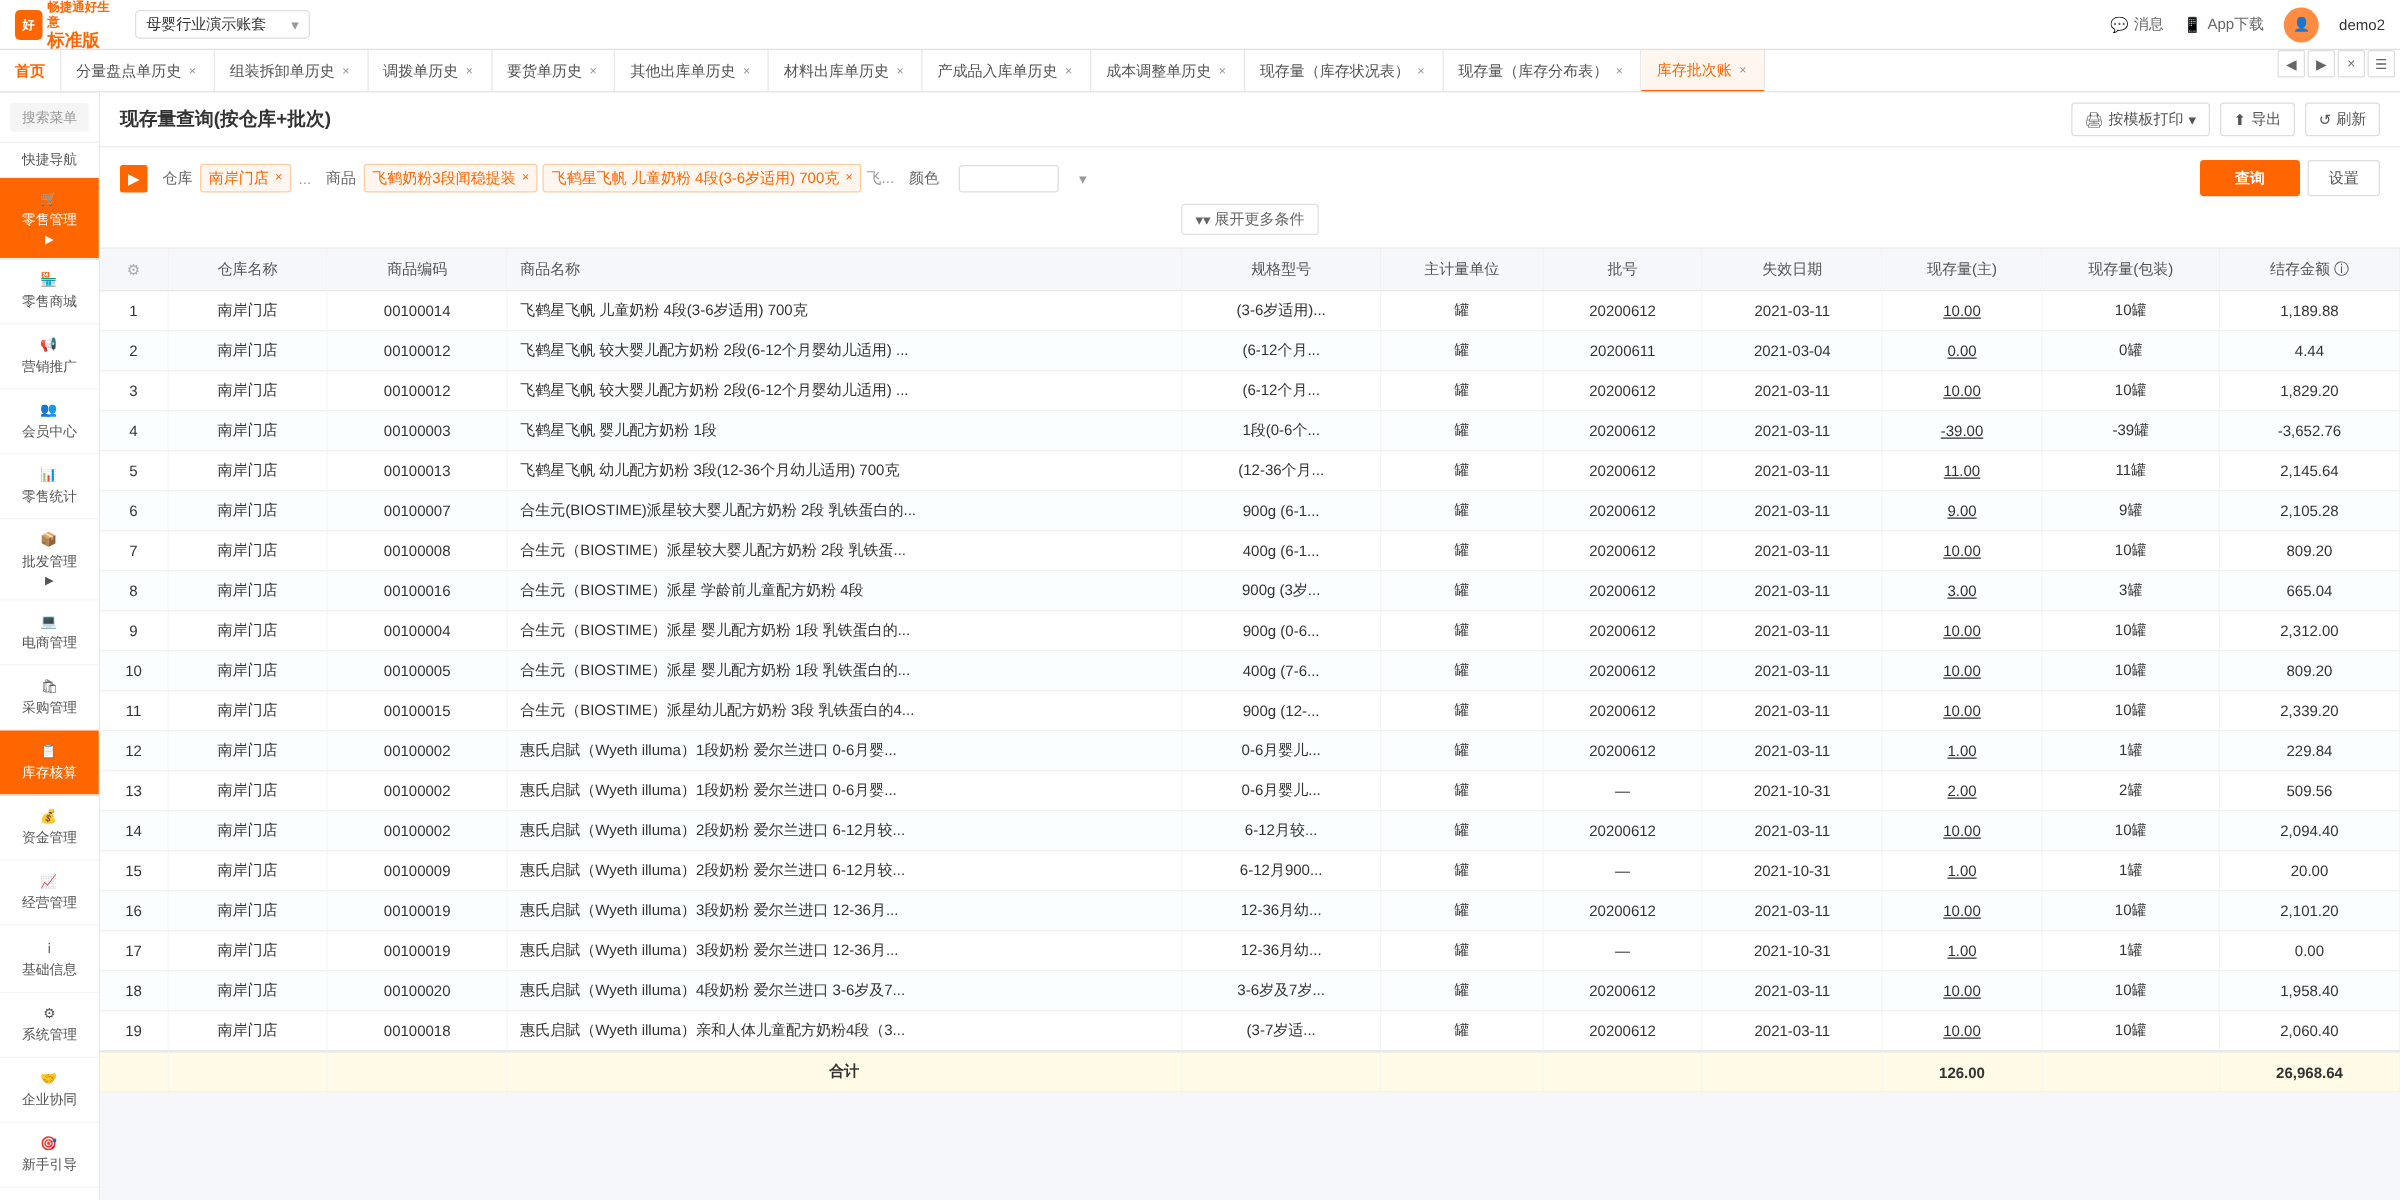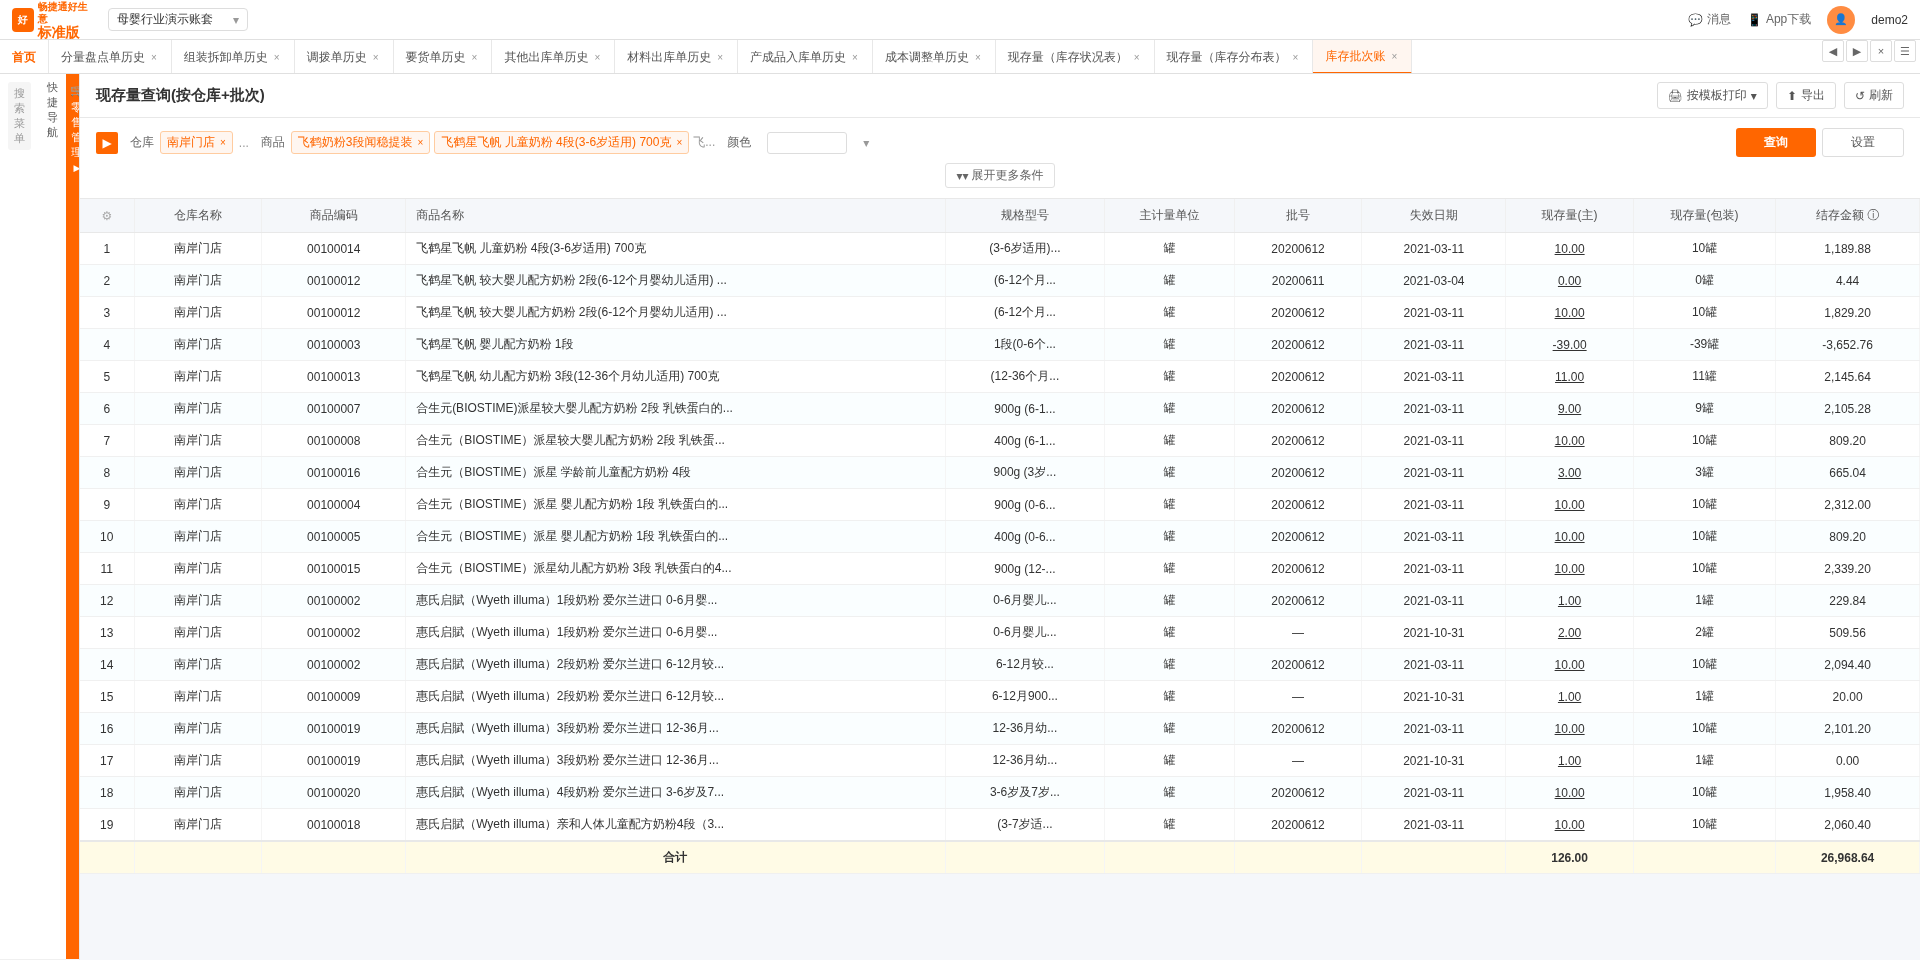--- a/index.html
+++ b/index.html
@@ -37,21 +37,21 @@
     .tab-close { font-size: 10px; color: #999; padding: 1px 2px; border-radius: 2px; }
     .tab-nav-btns { display: flex; align-items: center; margin-left: auto; padding: 0 4px; gap: 2px; }
     .tab-nav-btn { width: 22px; height: 22px; display: flex; align-items: center; justify-content: center; cursor: pointer; color: #666; border: 1px solid #ddd; border-radius: 2px; font-size: 11px; }
 
     
     .layout { display: flex; height: calc(100vh - 74px); }
 
     
     .sidebar {
       width: 80px; background: #fff; border-right: 1px solid #e8e8e8;
-      display: flex; flex-direction: row; overflow-y: auto; flex-shrink: 0;
+      display: flex; flex-direction: column; overflow-y: auto; flex-shrink: 0;
     }
     .sidebar-search {
       padding: 8px; border-bottom: 1px solid #f0f0f0;
     }
     .sidebar-search-inner { background: #f5f5f5; border-radius: 3px; padding: 4px 6px; font-size: 11px; color: #999; text-align: center; cursor: pointer; }
     .sidebar-shortcut {
       padding: 6px 8px; border-bottom: 1px solid #f0f0f0; font-size: 11px; color: #555; text-align: center; cursor: pointer;
     }
     .sidebar-item {
       padding: 10px 4px; text-align: center; font-size: 11px; color: #555; cursor: pointer;
@@ -93,21 +93,21 @@
     .filter-color-area { display: flex; align-items: center; gap: 16px; }
     .filter-color-input { border: 1px solid #ddd; border-radius: 3px; padding: 3px 8px; font-size: 12px; width: 80px; color: #999; }
     .filter-expand { display: flex; align-items: center; justify-content: center; margin-top: 6px; }
     .expand-btn { color: #666; font-size: 12px; cursor: pointer; display: flex; align-items: center; gap: 3px; border: 1px solid #e0e0e0; border-radius: 3px; padding: 3px 10px; }
     .filter-actions { display: flex; gap: 6px; flex-shrink: 0; margin-left: auto; }
     .btn-query {
       background: #ff6600; color: #fff; border: none; border-radius: 3px; padding: 5px 28px;
       font-size: 12px; cursor: pointer; font-weight: bold;
     }
     .btn-setting {
-      background: #fff; color: #555; border: 1px solid #ddd; border-radius: 3px; padding: 5px 28px;
+      background: #fff; color: #555; border: 1px solid #ddd; border-radius: 3px; padding: 5px 16px;
       font-size: 12px; cursor: pointer;
     }
 
     
     .table-container { flex: 1; overflow: auto; padding: 0; }
     .data-table { width: 100%; border-collapse: collapse; background: #fff; font-size: 12px; }
     .data-table thead tr { background: #f5f7fa; }
     .data-table th {
       padding: 8px 10px; text-align: center; color: #555; font-weight: normal;
       border-bottom: 1px solid #e8e8e8; border-right: 1px solid #f0f0f0;
@@ -532,21 +532,21 @@
     <td class="col-expire">2021-03-11</td>
     <td class="col-qty td-link">10.00</td>
     <td class="col-pkg">10罐</td>
     <td class="col-amount">2,312.00</td>
   </tr>
             <tr>
     <td class="col-check">10</td>
     <td class="col-warehouse">南岸门店</td>
     <td class="col-code">00100005</td>
     <td class="col-name td-left" title="合生元（BIOSTIME）派星 婴儿配方奶粉 1段 乳铁蛋白的...">合生元（BIOSTIME）派星 婴儿配方奶粉 1段 乳铁蛋白的...</td>
-    <td class="col-spec">400g (0-6...</td>
+    <td class="col-spec">400g (7-6...</td>
     <td class="col-unit">罐</td>
     <td class="col-batch">20200612</td>
     <td class="col-expire">2021-03-11</td>
     <td class="col-qty td-link">10.00</td>
     <td class="col-pkg">10罐</td>
     <td class="col-amount">809.20</td>
   </tr>
             <tr>
     <td class="col-check">11</td>
     <td class="col-warehouse">南岸门店</td>

